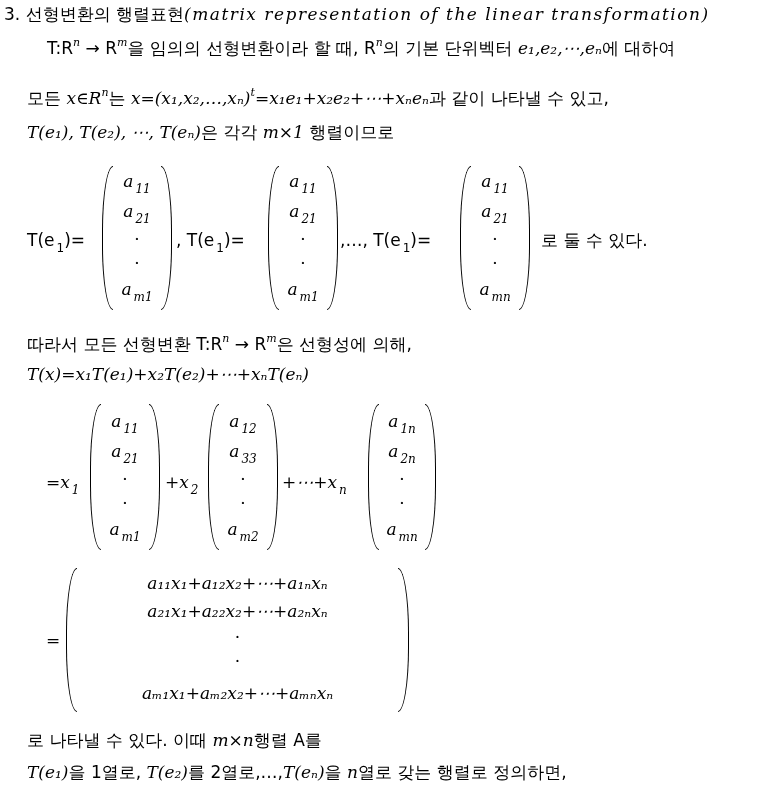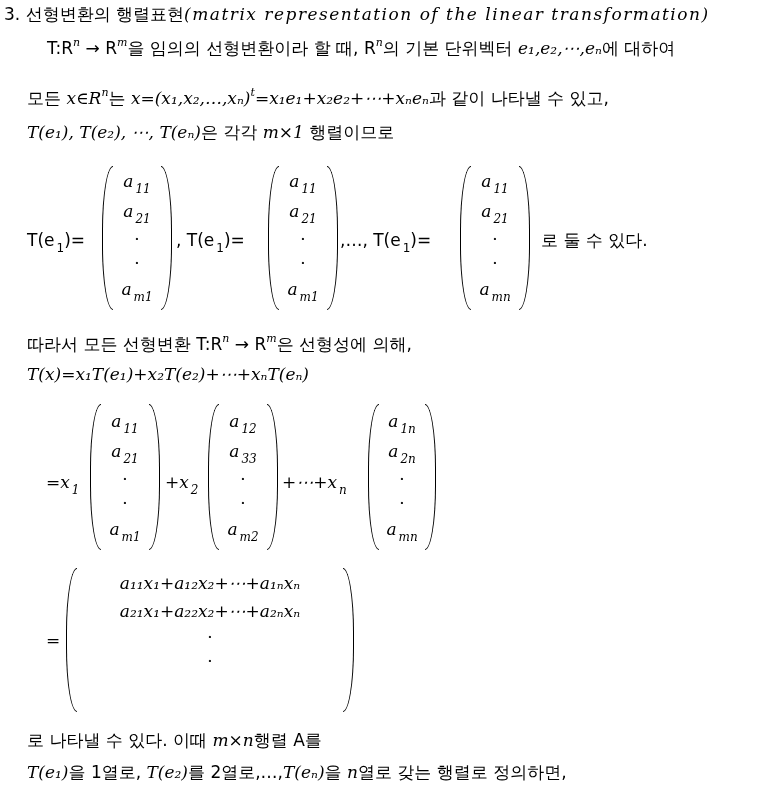--- a/index.html
+++ b/index.html
@@ -118,27 +118,28 @@
   <div class="paren l" style="height:144px;"></div>
   <div class="paren r" style="height:144px;"></div>
   <div class="cell" style="top:6px;"><span>a</span><span class="sub">1n</span></div>
   <div class="cell" style="top:36px;"><span>a</span><span class="sub">2n</span></div>
   <div class="cell dotc" style="top:64px;">·</div>
   <div class="cell dotc" style="top:88px;">·</div>
   <div class="cell" style="top:114px;"><span>a</span><span class="sub">mn</span></div>
 </div>
 
 <div class="line mr" style="left:46px; top:628px;">=</div>
-<div class="matrix" style="left:66px; top:568px; width:288px; height:144px;">
+<div class="matrix" style="left:66px; top:568px; width:343px; height:144px;">
   <div class="paren l" style="height:142px;"></div>
   <div class="paren r" style="height:142px;"></div>
   <div class="cell" style="top:4px;">a₁₁x₁+a₁₂x₂+⋯+a₁ₙxₙ</div>
   <div class="cell" style="top:32px;">a₂₁x₁+a₂₂x₂+⋯+a₂ₙxₙ</div>
   <div class="cell dotc" style="top:58px;">·</div>
   <div class="cell dotc" style="top:82px;">·</div>
+  <div class="cell" style="top:114px;">aₘ₁x₁+aₘ₂x₂+⋯+aₘₙxₙ</div>
 </div>
 
 <div class="line" style="left:27px; top:728px;">
   <span>로 나타낼 수 있다. 이때 </span><span class="m">m×n</span><span>행렬 A를</span>
 </div>
 <div class="line" style="left:27px; top:760px;">
   <span class="m">T(e₁)</span><span>을 1열로, </span><span class="m">T(e₂)</span><span>를 2열로,…,</span><span class="m">T(eₙ)</span><span>을 </span><span class="m">n</span><span>열로 갖는 행렬로 정의하면,</span>
 </div>
 
 </body></html>

